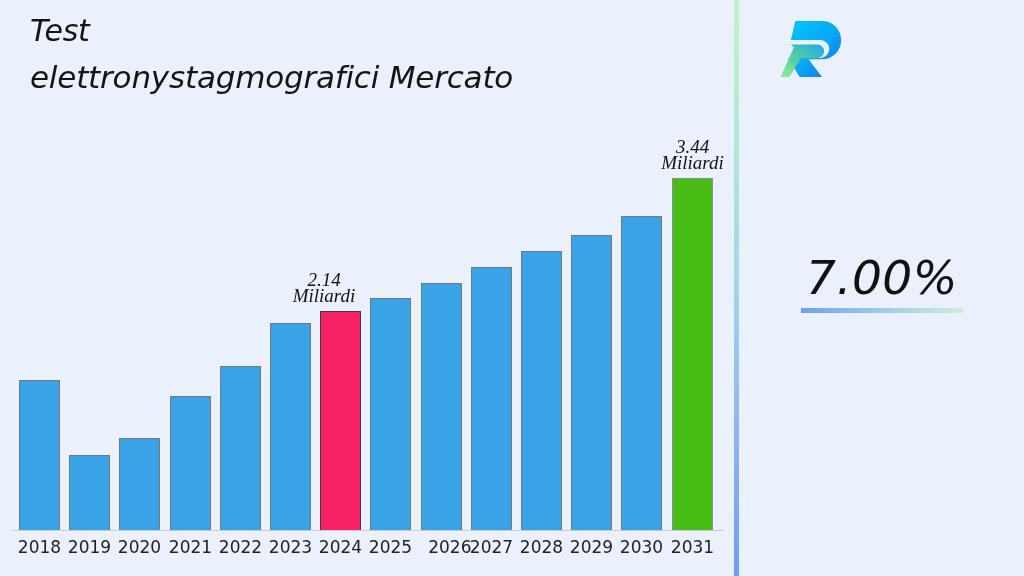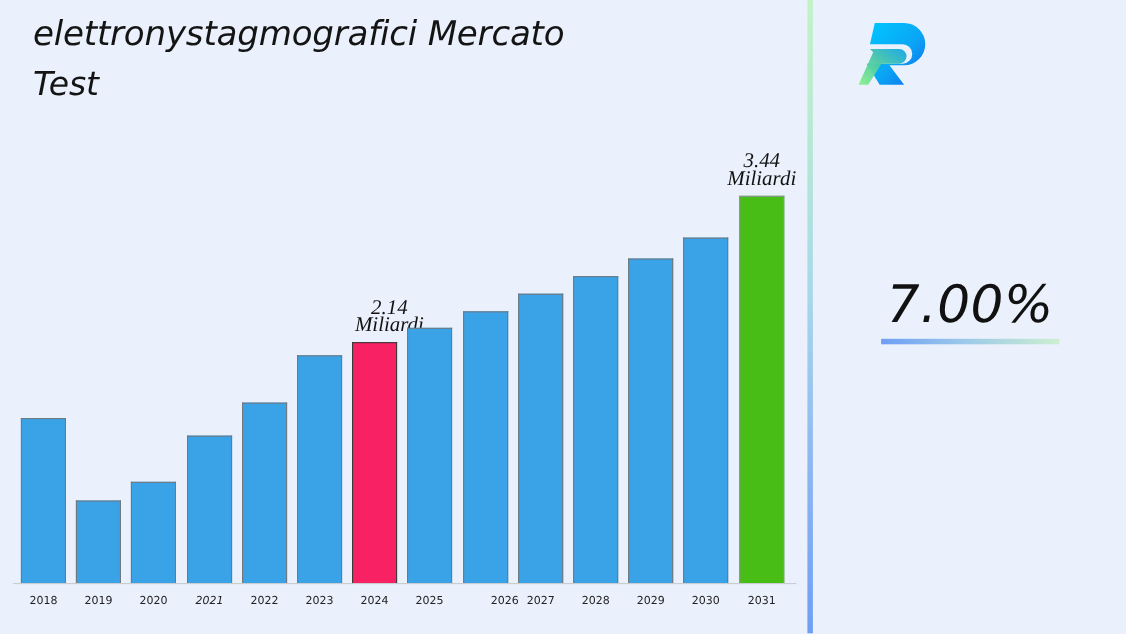--- a/index.html
+++ b/index.html
@@ -47,21 +47,21 @@
   .bar-callout{
     position:absolute;text-align:center;width:96px;
     font-style:italic;font-weight:400;color:#111;
     font-size:19px;line-height:16px;
     white-space:nowrap;
     font-family:Liberation Serif, serif;
   }
 
   .tick{
     position:absolute;top:538px;width:60px;text-align:center;
-    font-size:10px;color:#222;line-height:18px;
+    font-size:17px;color:#222;line-height:18px;
   }
 
   
   .brand-panel{position:absolute;left:739px;top:0;width:285px;height:576px;}
 
   .logo-row{
     position:absolute;left:40px;top:12px;
     display:flex;align-items:center;gap:12px;
   }
   .logo-mark{width:74px;height:74px;flex:0 0 74px;}
@@ -85,41 +85,41 @@
   }
 </style>
 </head>
 <body>
 
 <div id="root">
 
   <div class="chart-panel">
 
     <div class="title-block">
+      <div class="title-line l1">Test</div>
       <div class="title-line l2">elettronystagmografici Mercato</div>
-      <div class="title-line l1">Test</div>
     </div>
 
     <div class="plot" id="plot">
       <div class="axis-line"></div>
     <div class="bar blue" style="left: 19px; top: 380px; width: 41px; height: 150px;"></div>
         <div class="tick" style="left: 9.5px;">2018</div>
         <div class="bar blue" style="left: 69px; top: 455px; width: 41px; height: 75px;"></div>
         <div class="tick" style="left: 59.5px;">2019</div>
         <div class="bar blue" style="left: 119px; top: 438px; width: 41px; height: 92px;"></div>
         <div class="tick" style="left: 109.5px;">2020</div>
         <div class="bar blue" style="left: 170px; top: 396px; width: 41px; height: 134px;"></div>
-        <div class="tick" style="left: 160.5px; font-style: italic;">2021</div>
+        <div class="tick" style="left: 160.5px;">2021</div>
         <div class="bar blue" style="left: 220px; top: 366px; width: 41px; height: 164px;"></div>
         <div class="tick" style="left: 210.5px;">2022</div>
         <div class="bar blue" style="left: 270px; top: 323px; width: 41px; height: 207px;"></div>
         <div class="tick" style="left: 260.5px;">2023</div>
         <div class="bar pink" style="left: 320px; top: 311px; width: 41px; height: 219px;"></div>
         <div class="tick" style="left: 310.5px;">2024</div>
-        <div class="bar-callout" style="left: 306px; top: 272px;">
+        <div class="bar-callout" style="left: 276px; top: 272px;">
           <div>2.14</div>
           <div>Miliardi</div>
         </div>
         <div class="bar blue" style="left: 370px; top: 298px; width: 41px; height: 232px;"></div>
         <div class="tick" style="left: 360.5px;">2025</div>
         <div class="bar blue" style="left: 421px; top: 283px; width: 41px; height: 247px;"></div>
         <div class="tick" style="left: 411.5px; text-align: right;">2026</div>
         <div class="bar blue" style="left: 471px; top: 267px; width: 41px; height: 263px;"></div>
         <div class="tick" style="left: 461.5px;">2027</div>
         <div class="bar blue" style="left: 521px; top: 251px; width: 41px; height: 279px;"></div>

